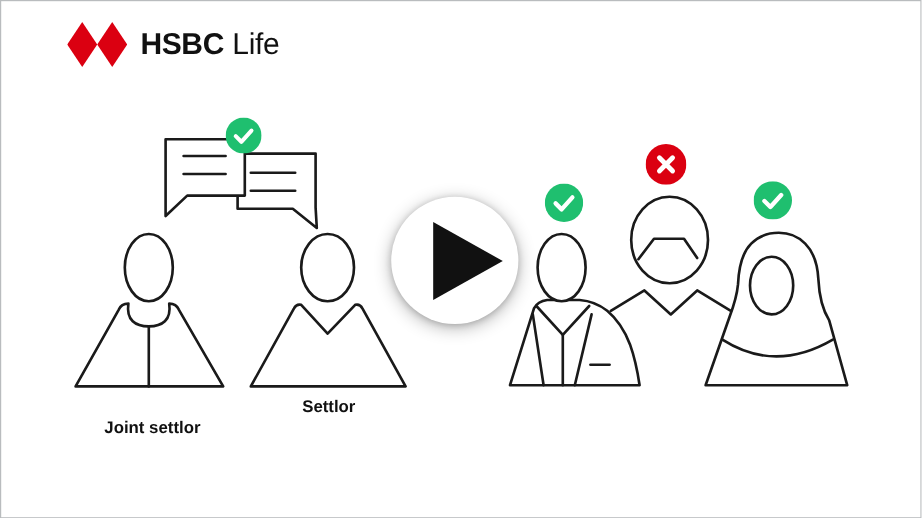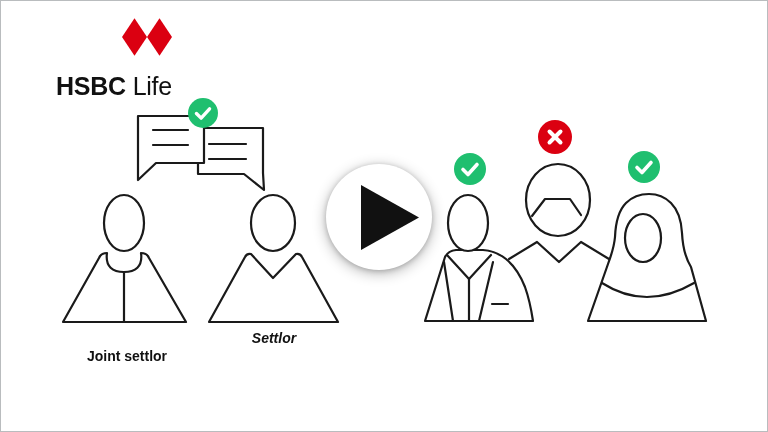--- a/index.html
+++ b/index.html
@@ -1,21 +1,21 @@
 <!DOCTYPE html>
 <html><head>
 <meta charset="utf-8">
 <style>
   html,body{margin:0;padding:0;background:#e9e9e9;font-family:"Liberation Sans",sans-serif;}
   .stage{
     position:relative;width:766px;height:430px;background:#ffffff;
     border:1px solid #b9bcbe;overflow:hidden;
   }
   
-  .logo{position:absolute;left:55px;top:17px;display:flex;align-items:flex-end;gap:11px;flex-direction:column;}
+  .logo{position:absolute;left:55px;top:17px;display:flex;align-items:flex-start;gap:11px;}
   .logo .hex{width:50px;height:38px;display:block;}
   .logo-text{font-size:25px;letter-spacing:-0.3px;color:#111;line-height:38px;white-space:nowrap;}
   .logo-text .b{font-weight:bold;}
   .logo-text .l{font-weight:normal;margin-left:7px;}
   
   svg.art{position:absolute;left:0;top:0;width:766px;height:430px;}
   svg.art path, svg.art ellipse, svg.art line, svg.art polyline{
     stroke:#1a1a1a;stroke-width:2.2;fill:none;stroke-linecap:round;stroke-linejoin:round;
   }
   svg.art .fillw{fill:#ffffff;}
@@ -29,21 +29,21 @@
     background:#ffffff;box-shadow:0 3px 14px rgba(0,0,0,0.30), 0 1px 5px rgba(0,0,0,0.18);
     cursor:pointer;
   }
   .play svg{display:block;width:106px;height:106px;}
   
   .fig-label{
     position:absolute;top:329px;transform:translateX(-50%);
     font-size:14px;font-weight:bold;color:#111;white-space:nowrap;
   }
   .fig-label.js{left:126px;margin-top:18px;}
-  .fig-label.s{left:273px;font-style:italic;}
+  .fig-label.s{left:273px;}
 </style>
 </head>
 <body>
 
 <div class="stage">
 
   <div class="logo">
     <svg class="hex" viewBox="0 0 48 36">
       <path d="M0,18 L12,0 L24,18 L12,36 Z" fill="#DB0011"></path>
       <path d="M24,18 L36,0 L48,18 L36,36 Z" fill="#DB0011"></path>

